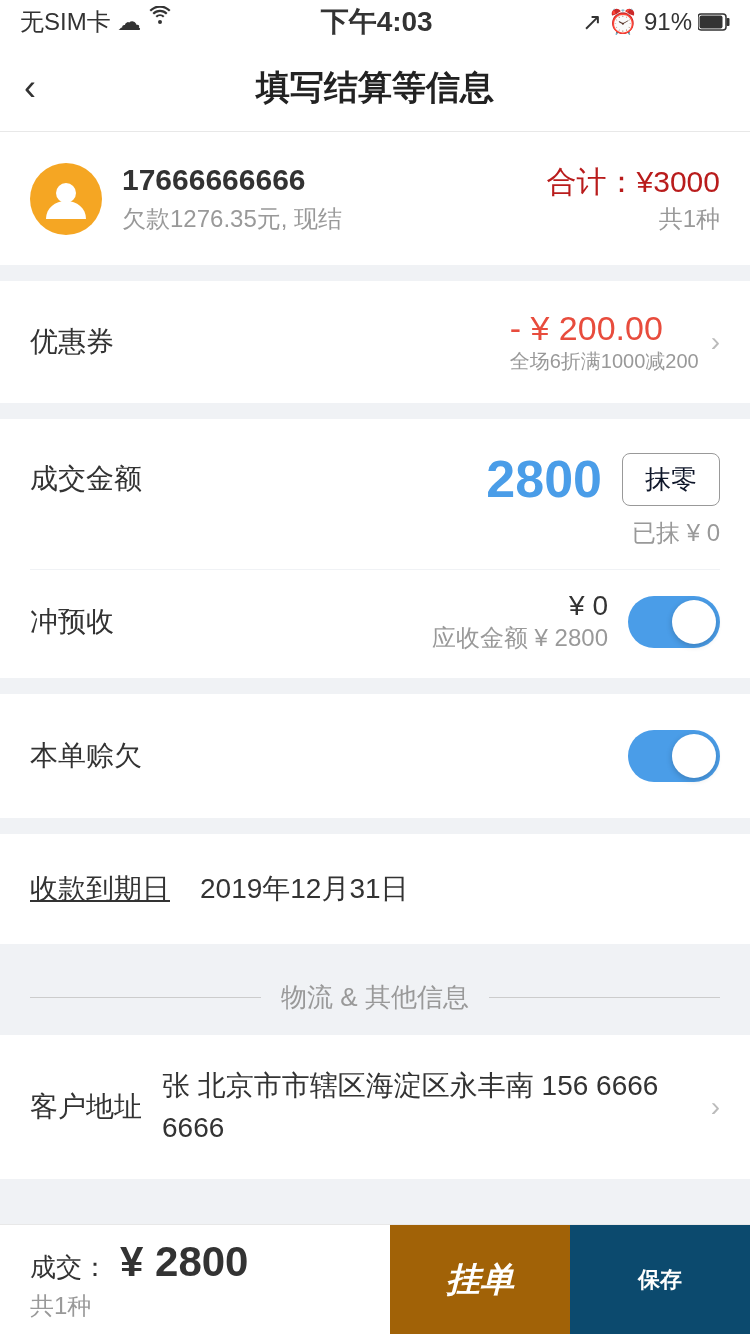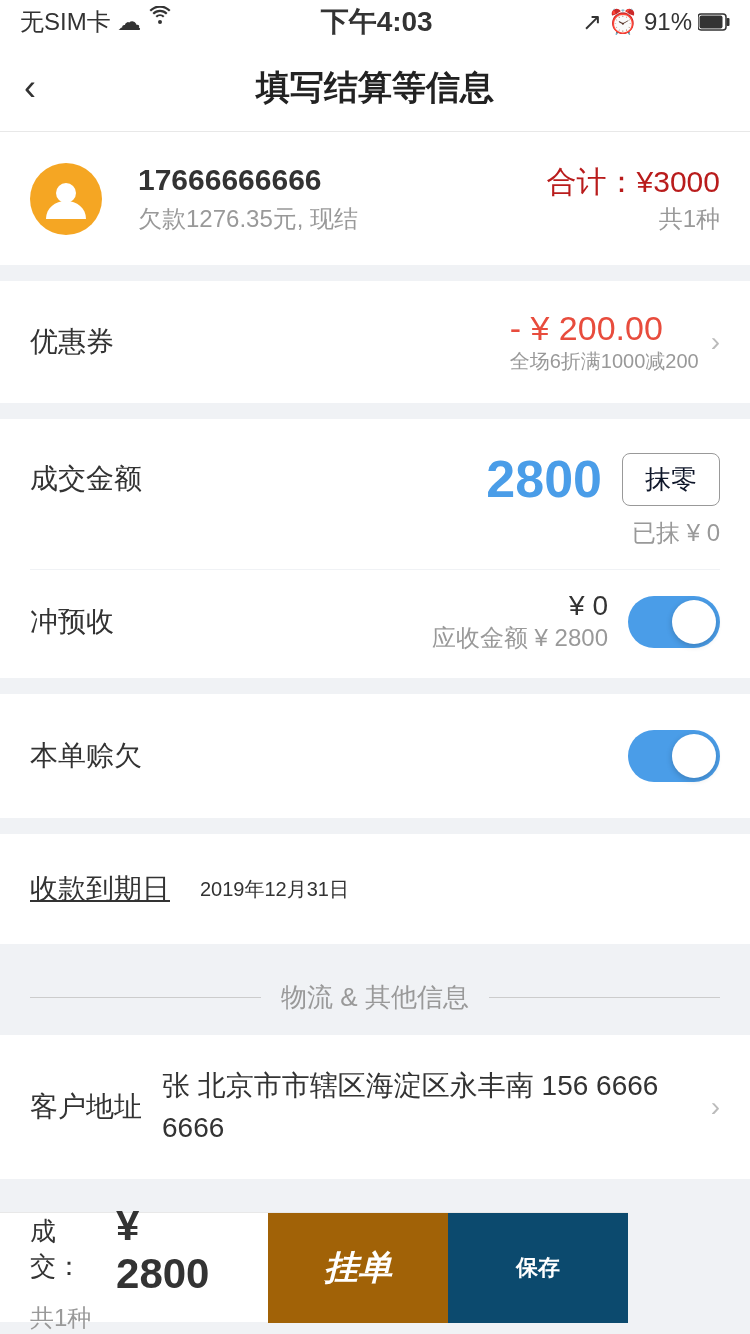--- a/index.html
+++ b/index.html
@@ -81,21 +81,21 @@
     .avatar {
       width: 72px;
       height: 72px;
       border-radius: 50%;
       background: #f5a623;
       display: flex;
       align-items: center;
       justify-content: center;
       flex-shrink: 0;
     }
-    .customer-info { display: flex; flex-direction: column; gap: 6px; margin-left: 16px; }
+    .customer-info { display: flex; flex-direction: column; gap: 6px; }
     .customer-phone { font-size: 30px; font-weight: 600; color: #333; }
     .customer-debt { font-size: 24px; color: #999; }
     .customer-total { text-align: right; }
     .total-amount { font-size: 30px; color: #b91c1c; }
     .total-count { font-size: 24px; color: #999; text-align: right; }
 
     
     .coupon-row {
       display: flex;
       align-items: center;
@@ -195,21 +195,21 @@
     
     .duedate-row {
       display: flex;
       align-items: center;
       padding: 36px 30px;
       background: #fff;
       margin-bottom: 16px;
       gap: 30px;
     }
     .duedate-label { font-size: 28px; color: #333; flex-shrink: 0; text-decoration: underline; }
-    .duedate-value { font-size: 20px; color: #333; }
+    .duedate-value { font-size: 28px; color: #333; }
 
     
     .section-divider {
       display: flex;
       align-items: center;
       padding: 20px 30px;
       background: #f0f2f5;
       gap: 20px;
       margin-bottom: 0;
     }
@@ -229,23 +229,23 @@
       background: #fff;
       gap: 20px;
     }
     .address-label { font-size: 28px; color: #333; flex-shrink: 0; }
     .address-value { font-size: 28px; color: #333; flex: 1; line-height: 1.5; }
     .address-arrow { color: #bbb; font-size: 28px; flex-shrink: 0; }
 
     
     .bottom-bar {
       position: fixed;
-      bottom: 12px;
+      bottom: 0;
       left: 0;
-      width: 628px;
+      width: 750px;
       height: 110px;
       background: #fff;
       display: flex;
       align-items: center;
       border-top: 1px solid #e8e8e8;
     }
     .bottom-summary {
       flex: 1;
       padding: 0 30px;
     }

